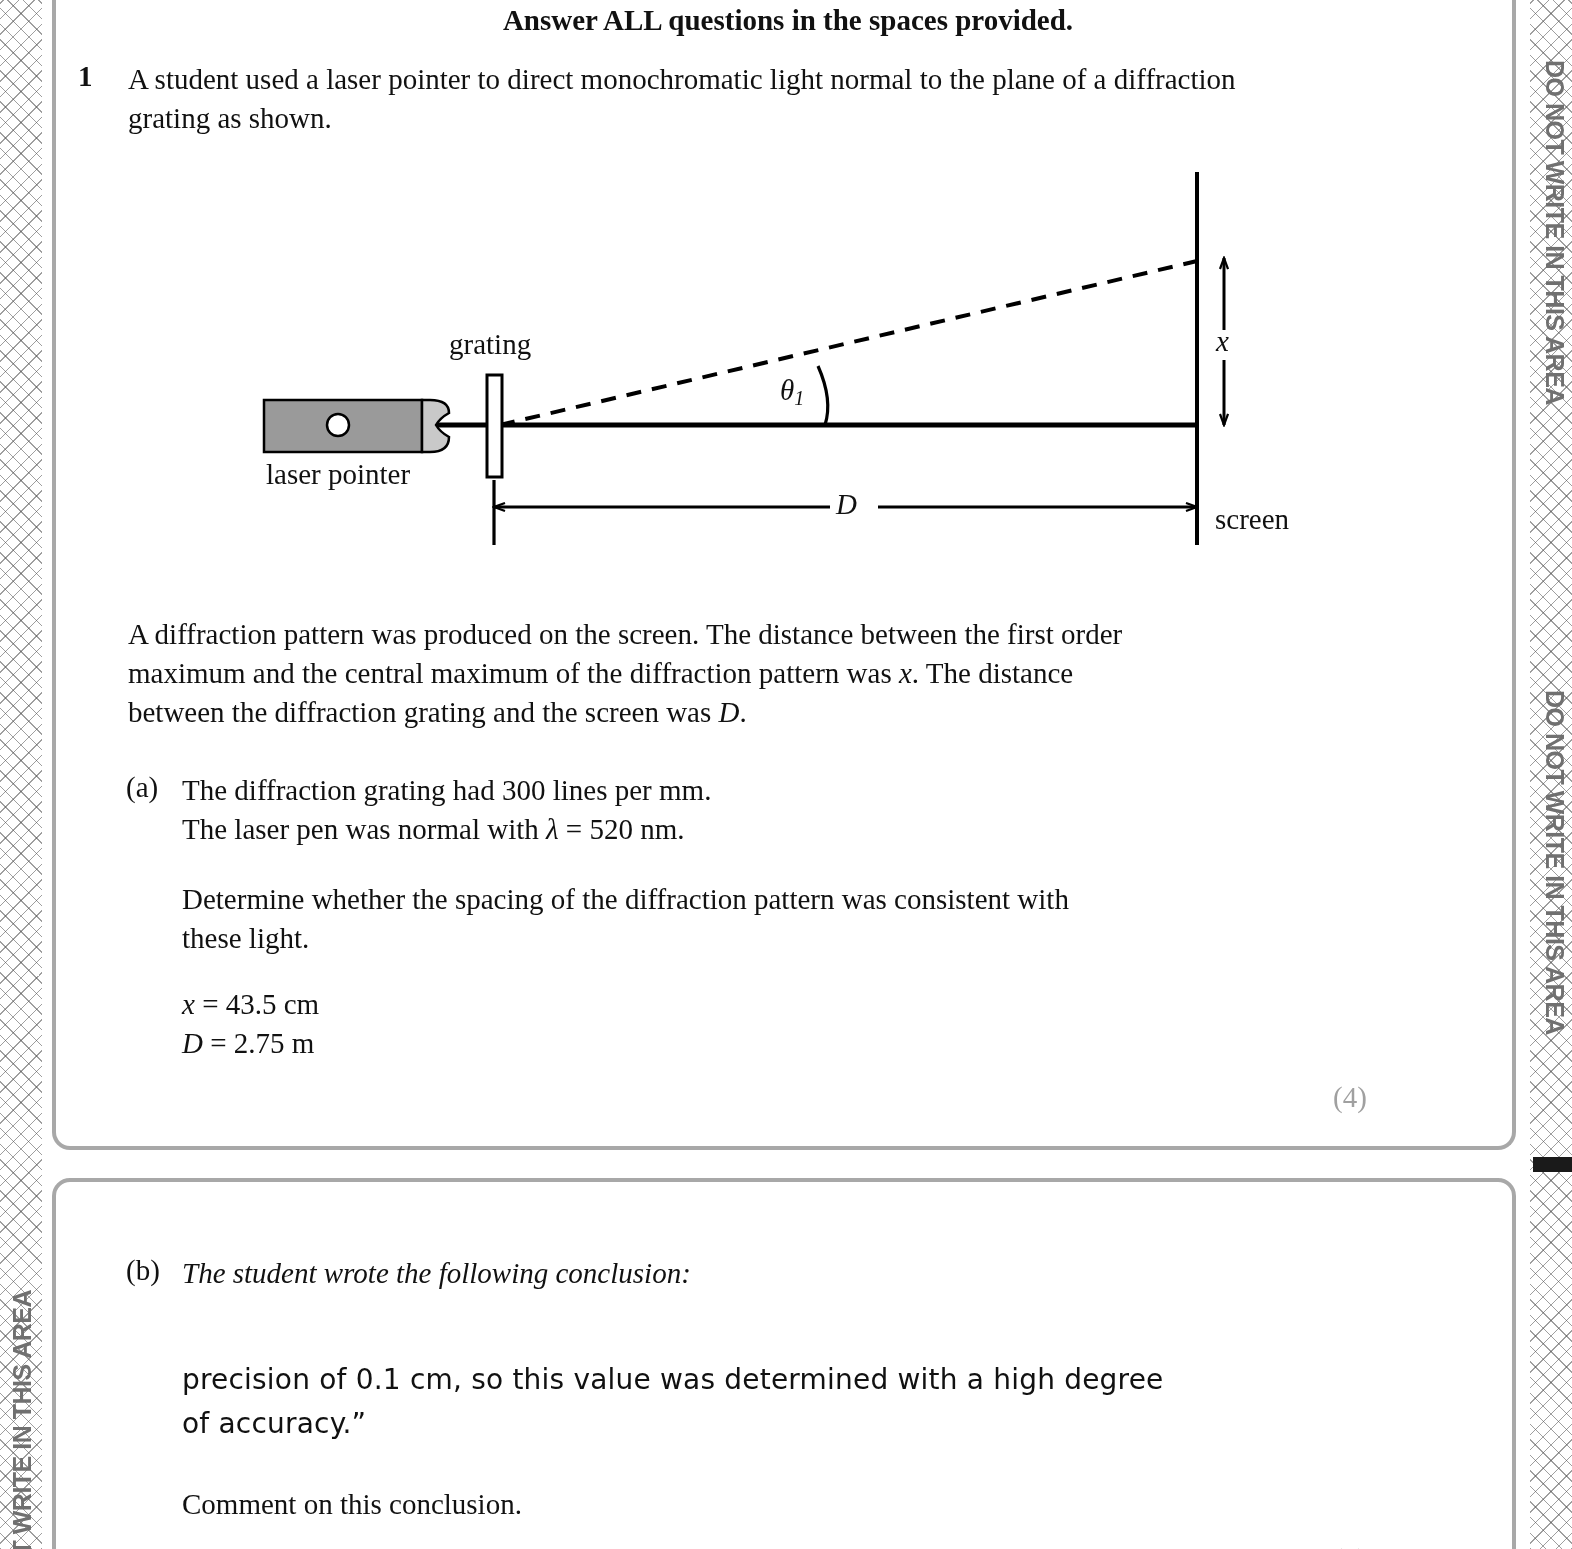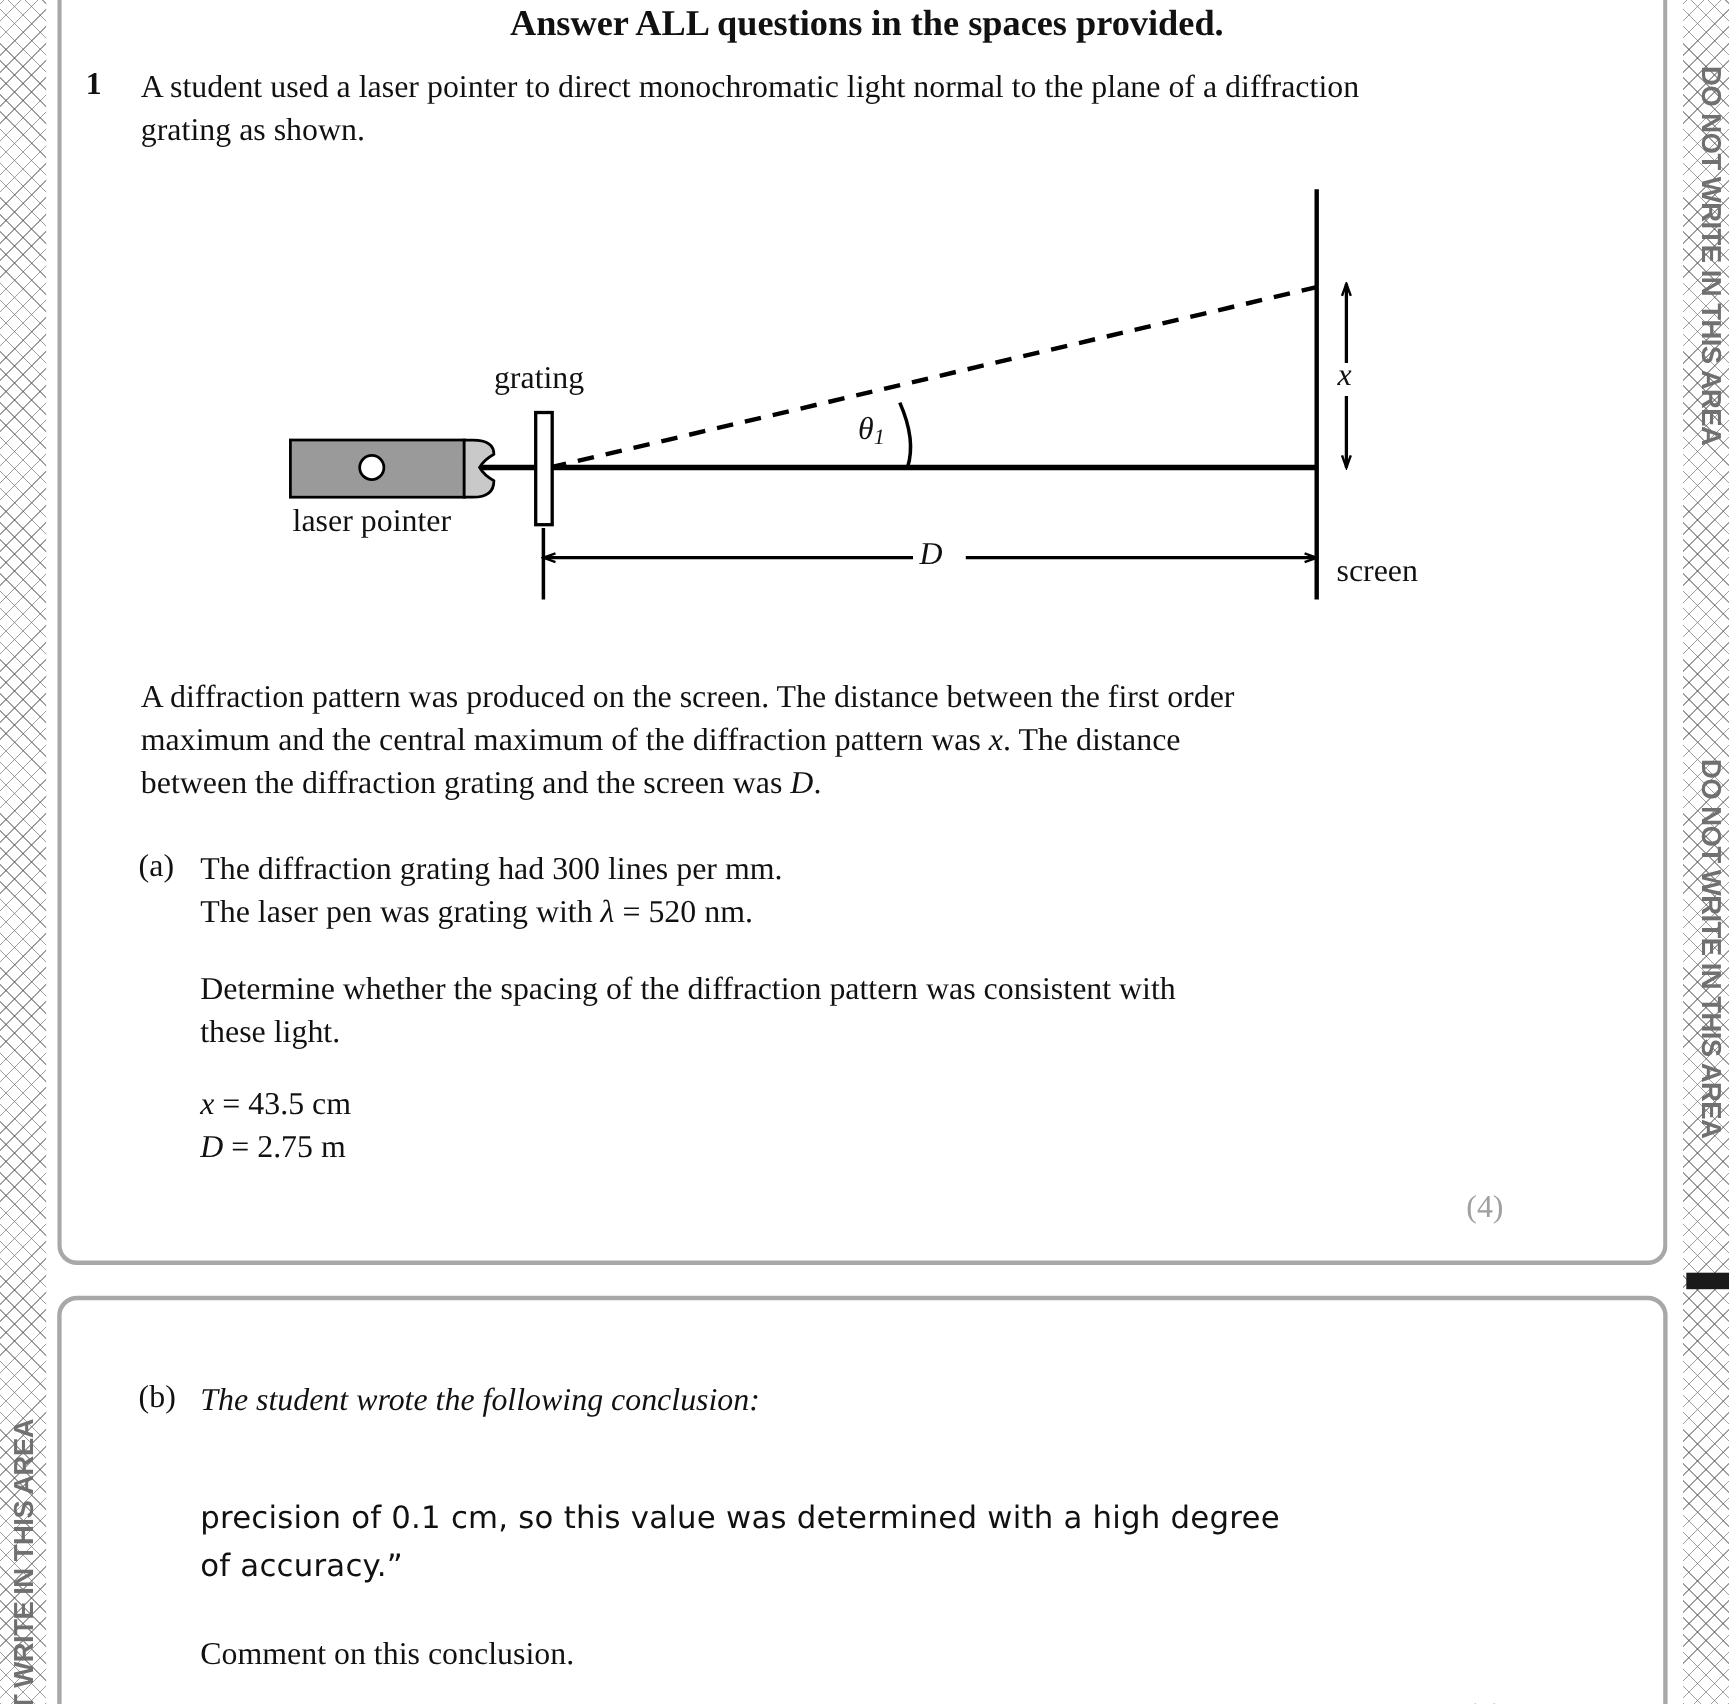--- a/index.html
+++ b/index.html
@@ -81,21 +81,21 @@
     height: 420px;
     border-radius: 18px 18px 0 0;
   }
 
   
   .page-heading {
     position: absolute;
     left: 0; top: 4px;
     width: 1464px;
     text-align: center;
-    font-size: 33px;
+    font-size: 29px;
     font-weight: bold;
   }
   .qnum {
     position: absolute;
     font-size: 29px;
     font-weight: bold;
   }
   .para {
     position: absolute;
     font-size: 29px;
@@ -154,21 +154,21 @@
   <div class="qnum" style="left:22px; top:100px;">1</div>
 
   <div class="para" style="left:72px; top:100px; width:1180px;">A student used a laser pointer to direct monochromatic light normal to the plane of a diffraction grating as shown.</div>
 
   <div class="para" style="left:72px; top:655px;">A diffraction pattern was produced on the screen. The distance between the first order</div>
   <div class="para" style="left:72px; top:694px;"><span>maximum and the central maximum of the diffraction pattern was </span><span class="it">x</span><span>. The distance</span></div>
   <div class="para" style="left:72px; top:733px;"><span>between the diffraction grating and the screen was </span><span class="it">D</span><span>.</span></div>
 
   <div class="label-a" style="left:70px; top:811px;">(a)</div>
   <div class="para" style="left:126px; top:811px;">The diffraction grating had 300 lines per mm.</div>
-  <div class="para" style="left:126px; top:850px;"><span>The laser pen was grating with </span><span class="it">λ</span><span> = 520 nm.</span></div>
+  <div class="para" style="left:126px; top:850px;"><span>The laser pen was normal with </span><span class="it">λ</span><span> = 520 nm.</span></div>
 
   <div class="para" style="left:126px; top:920px;">Determine whether the spacing of the diffraction pattern was consistent with</div>
   <div class="para" style="left:126px; top:959px;">these light.</div>
 
   <div class="para" style="left:126px; top:1025px;"><span class="it">x</span><span> = 43.5 cm</span></div>
   <div class="para" style="left:126px; top:1064px;"><span class="it">D</span><span> = 2.75 m</span></div>
 
   <div class="marks" style="left:1277px; top:1121px;">(4)</div>
 </div>
 

